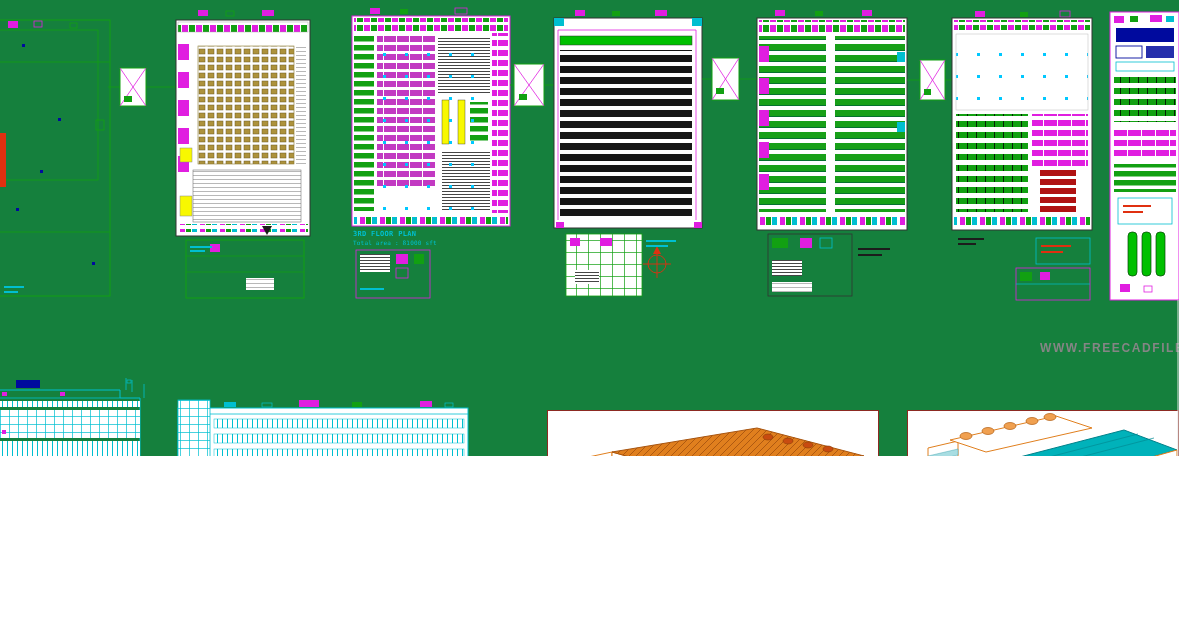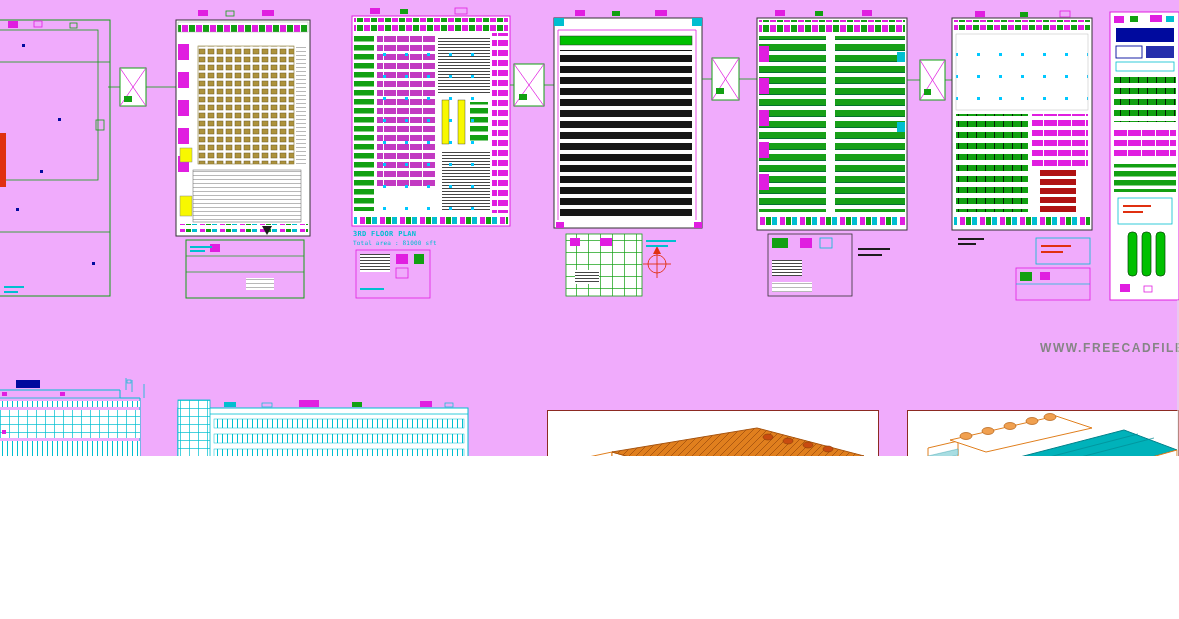--- a/index.html
+++ b/index.html
@@ -1,16 +1,16 @@
 <!DOCTYPE html>
 <html style="--magenta: #e01ee0; --green: #12a012; --green2: #00c000; --cyan: #00bfd0; --cyanlight: #a8dde2; --navy: #000a9e; --yellow: #f8f800; --red: #e03010; --orange: #e07f1e; --orangedark: #a85510; --maroon: #8c2a22; --teal: #00b2ba; --khaki: #ad923c; --purple: #c23ac2; --gray: #858585; --ink: #1c1c1c;"><head>
 <meta charset="utf-8">
 <style>
   html,body{margin:0;padding:0;background:#ffffff;}
-  .canvas{position:relative;width:1179px;height:456px;background:#f0abfc;overflow:hidden;
+  .canvas{position:relative;width:1179px;height:456px;background:#15803d;overflow:hidden;
           font-family:"Liberation Sans",sans-serif;}
   svg text{user-select:none;}
   .wm{font:600 12px "Liberation Sans",sans-serif;fill:var(--gray,#858585);letter-spacing:1.6px;}
   .cap{font:700 7px "DejaVu Sans Mono",monospace;fill:var(--cyan,#00bfd0);letter-spacing:.3px;}
   .cap2{font:6px "DejaVu Sans Mono",monospace;fill:var(--cyan,#00bfd0);letter-spacing:.2px;}
   .f-wht{fill:#fff}.f-blk{fill:#1c1c1c}
   .f-mag{fill:var(--magenta,#e01ee0)}.f-grn{fill:var(--green,#12a012)}.f-grn2{fill:var(--green2,#00c000)}
   .f-cyn{fill:var(--cyan,#00bfd0)}.f-nvy{fill:var(--navy,#000a9e)}.f-yel{fill:var(--yellow,#f8f800)}
   .f-red{fill:var(--red,#e03010)}.f-org{fill:var(--orange,#e07f1e)}.f-teal{fill:var(--teal,#00b2ba)}
   .f-dred{fill:#b01212}

